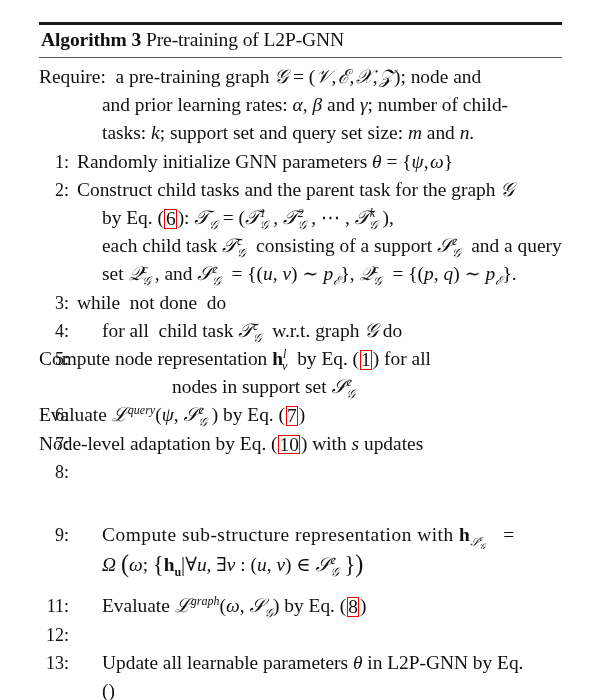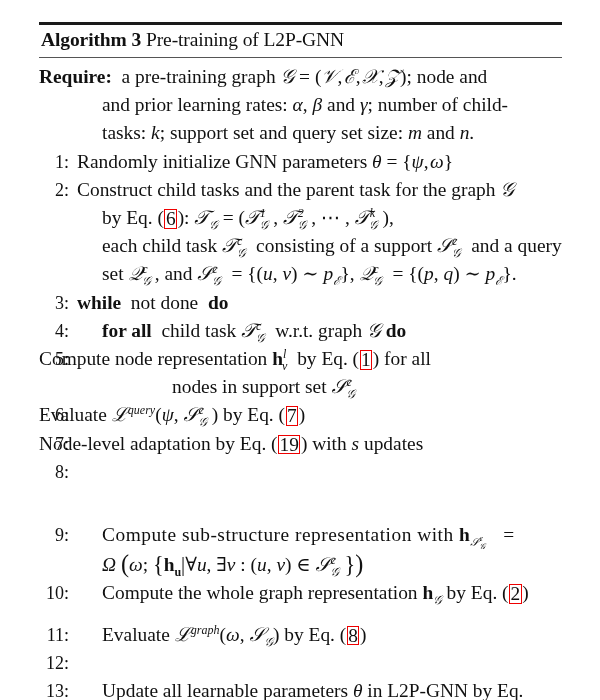--- a/index.html
+++ b/index.html
@@ -55,21 +55,21 @@
     text-align: right;
     font-size: 18px;
   }
   
   .txt { display: block; }
   .i0 { margin-left: 38px; }   
   .i1 { margin-left: 63px; }   
   .i3 { }  
   .i3c { margin-left: 133px; }
 
-  .kw { font-weight: bold; }
+  .kw { font-weight: normal; }
   .gap { height: 13px; }
 
   
   .mi { font-family: "Liberation Serif", "DejaVu Serif", serif; font-style: italic; }
   .mcal { font-family: "DejaVu Serif", "Liberation Serif", serif; font-style: italic; }
   .mup { font-style: normal; }
   .mbf { font-weight: bold; font-style: normal; }
   sup.sm { font-size: 0.62em; vertical-align: super; line-height: 0; font-style: italic; }
   sub.sm { font-size: 0.62em; vertical-align: sub; line-height: 0; font-style: italic; }
   sub.smu { font-size: 0.62em; vertical-align: sub; line-height: 0; font-style: normal; }
@@ -152,39 +152,35 @@
       <span class="txt i3c">nodes in support set <span class="mcal">𝒮</span><sup class="sm">c</sup><sub class="sm" style="margin-left:-0.45em">𝒢</sub></span>
     </div>
 
     <div class="ln">
       <span class="num">6:</span>
       <span class="txt i3">Evaluate <span class="mcal">ℒ</span><sup class="sm">query</sup>(<span class="mi">ψ</span>, <span class="mcal">𝒮</span><sup class="sm">c</sup><sub class="sm" style="margin-left:-0.45em">𝒢</sub><span style="margin-left:0.25em"></span>) by Eq. (<span class="eqref">7</span>)</span>
     </div>
 
     <div class="ln">
       <span class="num">7:</span>
-      <span class="txt i3">Node-level adaptation by Eq. (<span class="eqref">19</span>) with <span class="mi">s</span> updates</span>
+      <span class="txt i3">Node-level adaptation by Eq. (<span class="eqref">10</span>) with <span class="mi">s</span> updates</span>
     </div>
 
     <div class="ln">
       <span class="num">8:</span>
     </div>
 
     <div class="ln">
       <span class="num">9:</span>
       <span class="txt i1 sp">Compute sub-structure representation with <span class="mbf">h</span><sub class="sm" style="font-size:0.58em">𝒮<sup style="font-size:0.72em">c</sup><sub style="font-size:0.72em;margin-left:-0.5em">𝒢</sub></sub><span style="margin-left:0.9em"><span class="mup">=</span></span></span>
     </div>
     <div class="ln">
       <span class="txt i1"><span class="mi">Ω</span> <span style="font-size:1.25em;position:relative;top:1px">(</span><span class="mi">ω</span>; <span style="font-size:1.15em;position:relative;top:1px">{</span><span class="mbf">h</span><sub class="smu" style="font-weight:bold">u</sub><span style="font-size:1.05em">|</span>∀<span class="mi">u</span>, ∃<span class="mi">v</span> : (<span class="mi">u</span>, <span class="mi">v</span>) ∈ <span class="mcal">𝒮</span><sup class="sm">c</sup><sub class="sm" style="margin-left:-0.45em">𝒢</sub><span style="margin-left:0.25em;font-size:1.15em;position:relative;top:1px">}</span><span style="font-size:1.25em;position:relative;top:1px">)</span></span>
     </div>
 
-    <div class="ln">
-      <span class="num">10:</span>
-      <span class="txt i1">Compute the whole graph representation <span class="mbf">h</span><sub class="sm">𝒢</sub> by Eq. (<span class="eqref">2</span>)</span>
-    </div>
 
     <div class="gap"></div>
 
     <div class="ln">
       <span class="num">11:</span>
       <span class="txt i1">Evaluate <span class="mcal">ℒ</span><sup class="sm">graph</sup>(<span class="mi">ω</span>, <span class="mcal">𝒮</span><sub class="sm">𝒢</sub>) by Eq. (<span class="eqref">8</span>)</span>
     </div>
 
     <div class="ln">
       <span class="num">12:</span>

